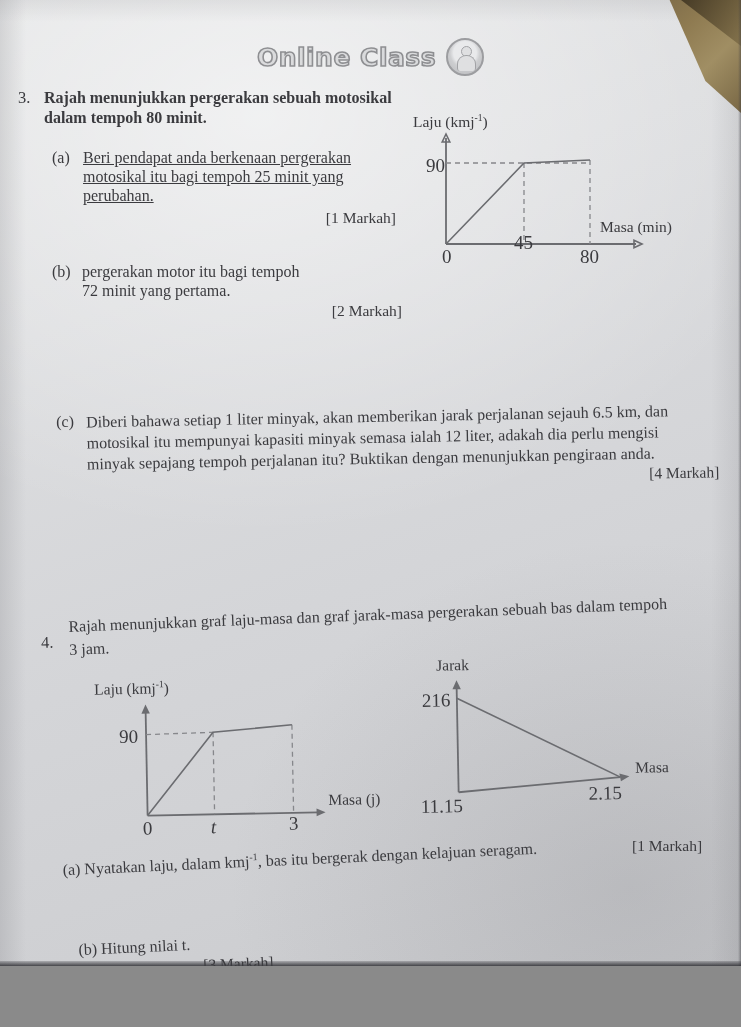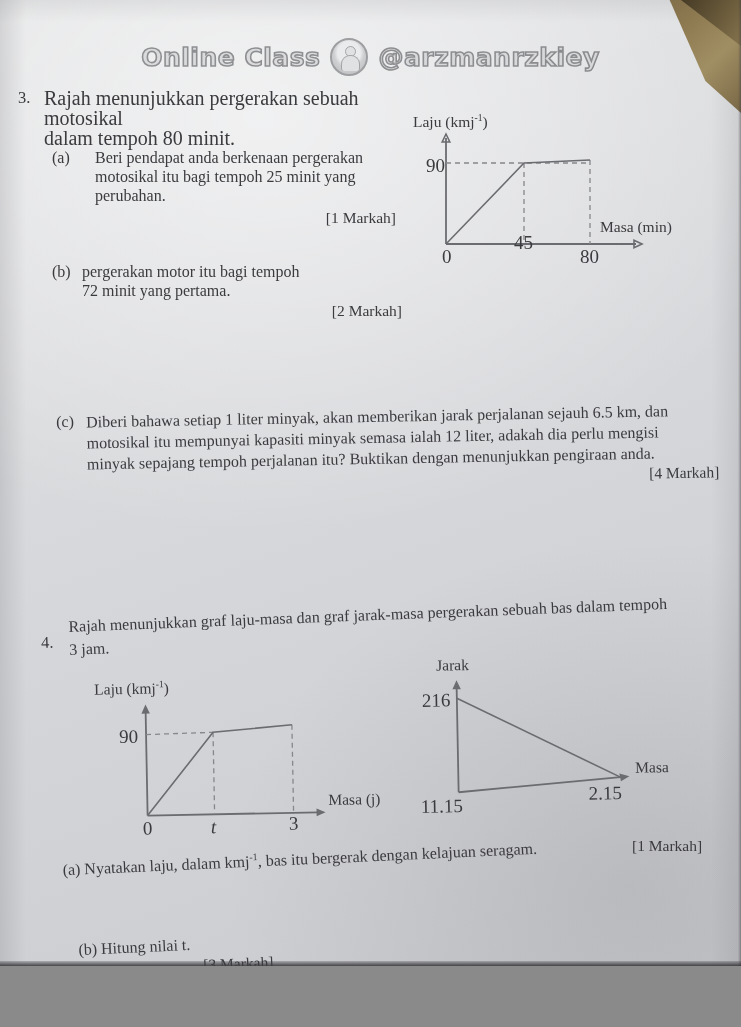--- a/index.html
+++ b/index.html
@@ -131,21 +131,21 @@
   
   .blk { position: absolute; }
   .qnum {
     position: absolute;
     font-size: 16.5px;
   }
   .qtext {
     font-size: 16px;
     line-height: 20px;
   }
-  .q3 .qtext { font-size: 20px; }
+  .q3 .qtext { font-size: 16px; font-weight: bold; }
   .marks {
     font-size: 15.5px;
   }
   .tight { line-height: 19px; }
   sup { font-size: 0.62em; vertical-align: super; }
   .ital { font-style: italic; }
 
   
   .tilt-small { transform: rotate(-1.1deg); transform-origin: left top; }
   .tilt-med   { transform: rotate(-2.2deg); transform-origin: left top; }
@@ -174,37 +174,36 @@
 <div id="page">
   <div class="paper"></div>
   <div class="desk-corner"></div>
   <div class="desk-corner2"></div>
   <div class="right-edge"></div>
   <div class="bottom-edge"></div>
 
   <div class="watermark">
     <span class="wm-text">Online Class</span>
     <span class="wm-logo"></span>
-    <span class="wm-text">@arzmanrzkiey</span>
   </div>
 
   <div class="blk q3" style="left:18px; top:88px; width:420px;">
     <div style="position:relative;">
       <span class="qnum" style="left:0; top:0;">3.</span>
       <div class="qtext" style="margin-left:26px;">
         <div>Rajah menunjukkan pergerakan sebuah motosikal</div>
         <div>dalam tempoh 80 minit.</div>
       </div>
     </div>
   </div>
 
   <div class="blk" style="left:52px; top:148px; width:350px;">
     <div style="position:relative;">
       <span class="qtext" style="position:absolute; left:0; top:0;">(a)</span>
-      <div class="qtext tight" style="margin-left:43px;">
+      <div class="qtext tight" style="margin-left:31px;text-decoration:underline;">
         <div>Beri pendapat anda berkenaan pergerakan</div>
         <div>motosikal itu bagi tempoh 25 minit yang</div>
         <div>perubahan.</div>
       </div>
     </div>
     <div class="marks" style="text-align:right; margin-top:4px; padding-right:6px;">[1 Markah]</div>
   </div>
 
   <div class="blk" style="left:52px; top:262px; width:350px;">
     <div style="position:relative;">

